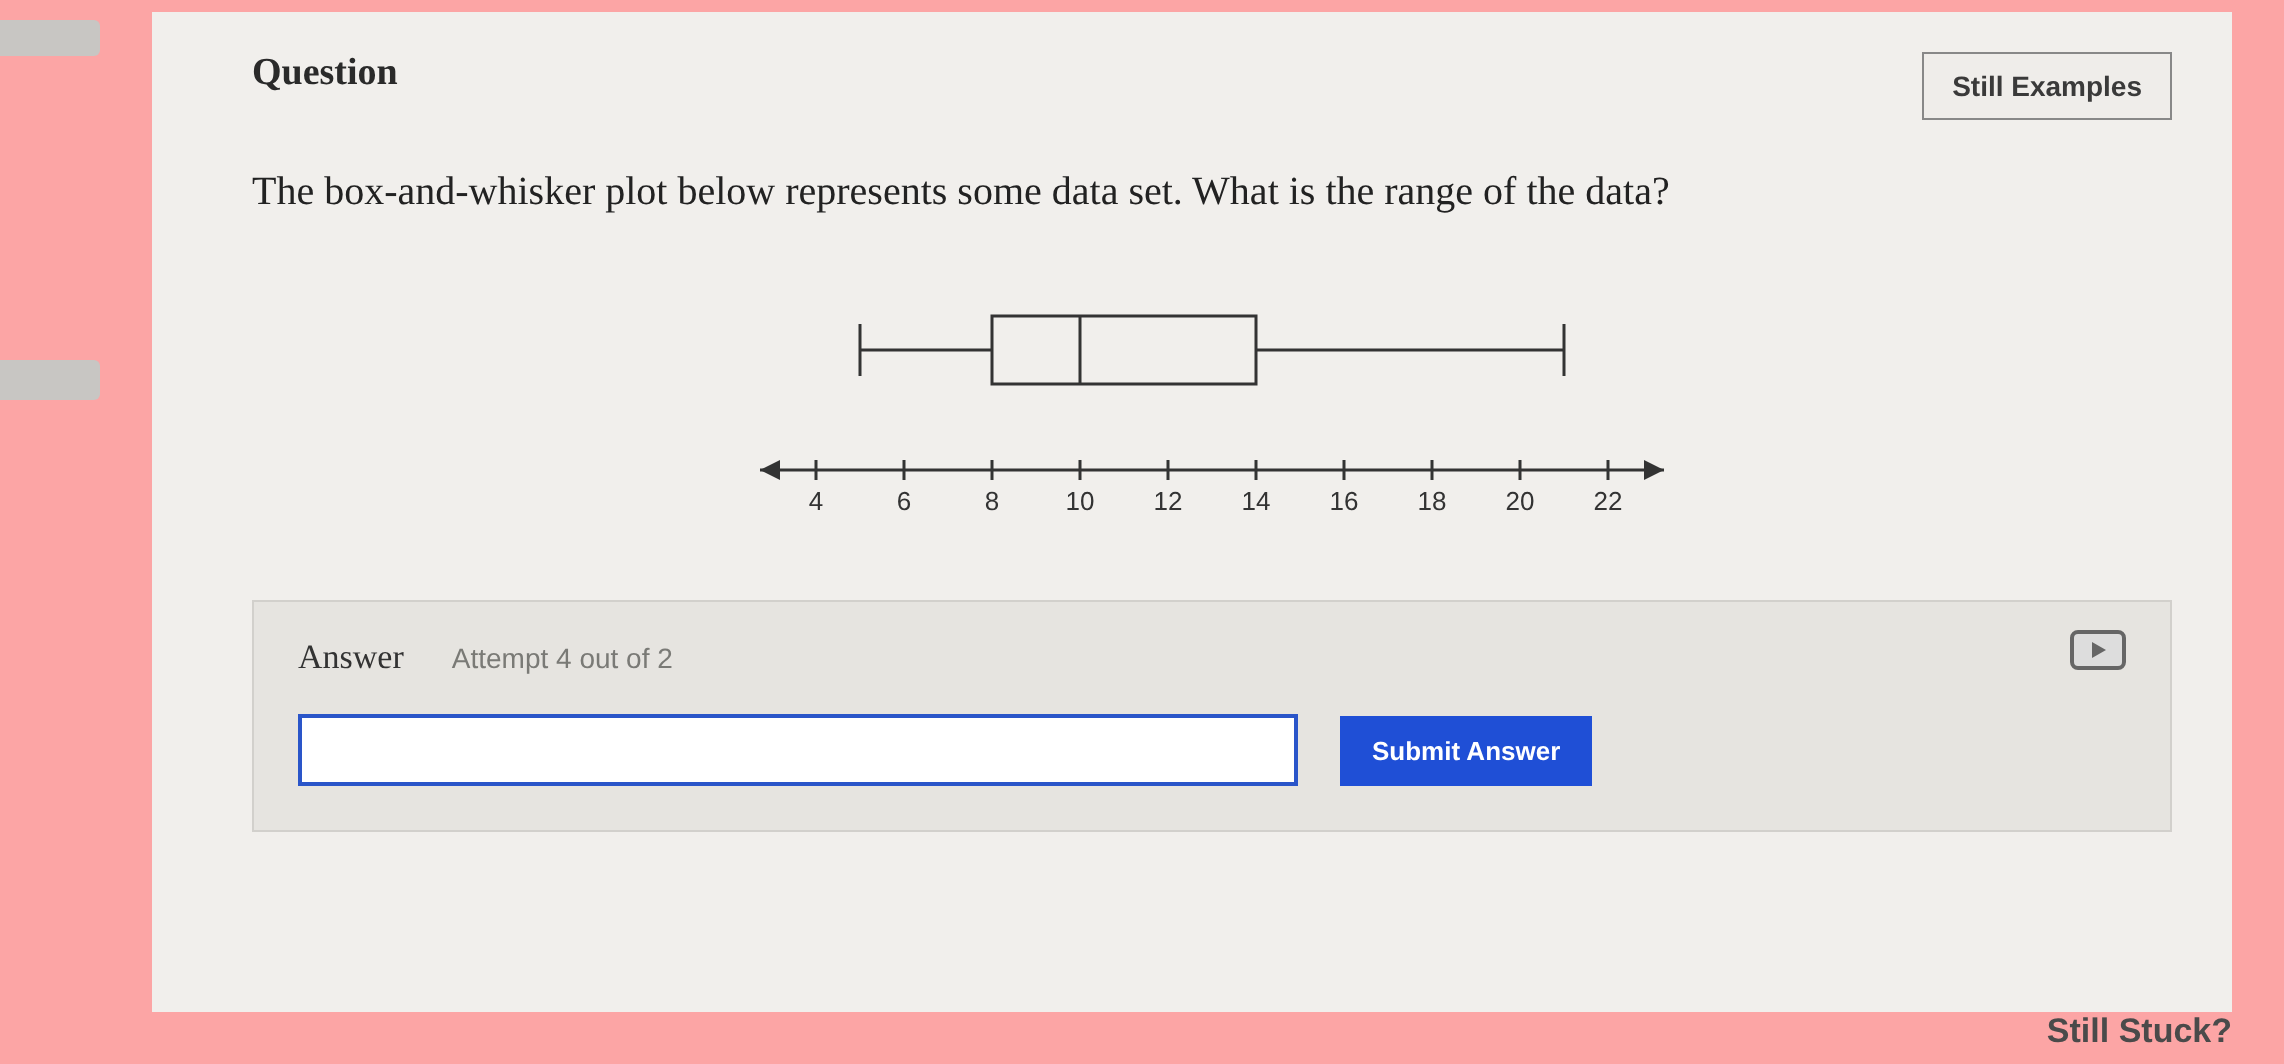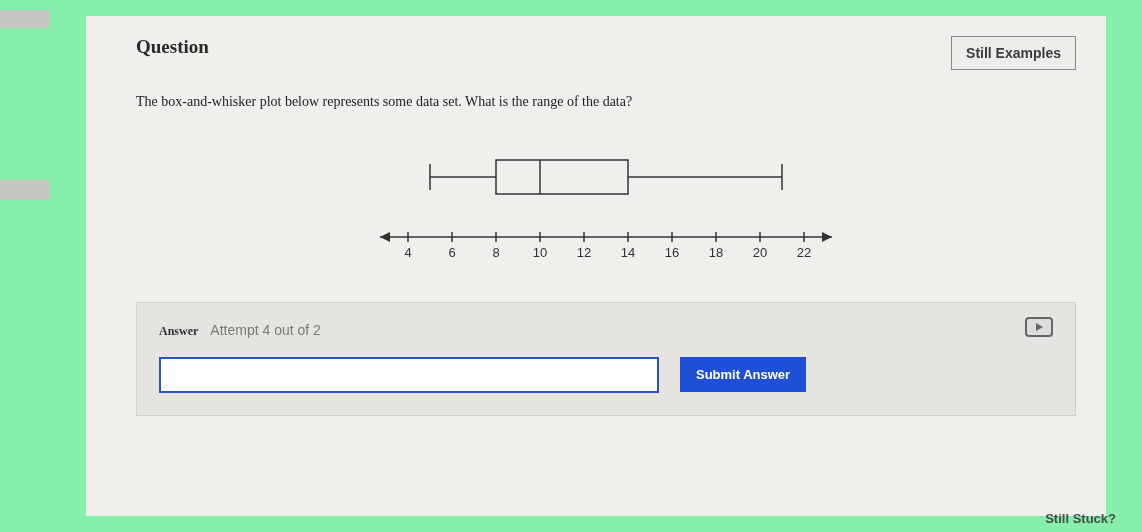--- a/index.html
+++ b/index.html
@@ -1,33 +1,33 @@
 <!DOCTYPE html>
 <html><head>
 <meta charset="utf-8">
 <style>
   * { box-sizing: border-box; margin: 0; padding: 0; }
   html, body { width: 1142px; height: 532px; font-family: Georgia, 'Times New Roman', serif; background: #d8d6d4; overflow: hidden; }
-  .page { width: 100%; height: 100%; background: #86efac; padding: 16px; position: relative; }
+  .page { width: 100%; height: 100%; background: #fca5a5; padding: 6px; position: relative; }
   .content { background: #f1efec; margin: 0 20px 0 70px; padding: 20px 30px 10px 50px; min-height: 500px; position: relative; }
   .header-row { display: flex; justify-content: space-between; align-items: flex-start; margin-bottom: 22px; }
   .question-label { font-weight: bold; font-size: 19px; color: #2a2a2a; }
   .show-examples { border: 1.5px solid #888; background: #efedea; color: #3a3a3a; font-family: Arial, sans-serif; font-size: 14px; font-weight: 600; padding: 8px 14px; cursor: pointer; }
-  .prompt { font-size: 14px; color: #222; margin-bottom: 30px; line-height: 1.4; }
+  .prompt { font-size: 20px; color: #222; margin-bottom: 30px; line-height: 1.4; }
   .plot-wrap { display: flex; justify-content: center; margin-bottom: 30px; }
   .answer-box { background: #e6e4e0; border: 1px solid #d2d0cc; padding: 18px 22px 22px 22px; position: relative; }
   .answer-header { margin-bottom: 18px; }
-  .answer-label { font-weight: bold; font-size: 12px; color: #333; display: inline-block; margin-right: 8px; }
+  .answer-label { font-weight: normal; font-size: 17px; color: #333; display: inline-block; margin-right: 20px; }
   .attempt { font-size: 14px; color: #7a7a76; font-family: Arial, sans-serif; }
   .input-row { display: flex; align-items: center; gap: 21px; }
   .answer-input { width: 500px; height: 36px; border: 2px solid #2a55c9; background: #fff; font-size: 16px; padding: 4px 8px; font-family: Arial, sans-serif; }
   .submit-btn { background: #1f4fd6; color: #fff; border: none; font-family: Arial, sans-serif; font-weight: 700; font-size: 13px; padding: 10px 16px; cursor: pointer; }
   .video-icon { position: absolute; right: 22px; top: 14px; width: 28px; height: 20px; border: 2px solid #666; border-radius: 4px; background: #ddd; display: flex; align-items: center; justify-content: center; }
   .video-icon::after { content: ""; display: block; width: 0; height: 0; border-left: 7px solid #666; border-top: 4px solid transparent; border-bottom: 4px solid transparent; }
-  .still-stuck { position: absolute; bottom: 6px; right: 26px; font-family: Arial, sans-serif; font-size: 13px; font-weight: 700; color: #4a4a4a; cursor: pointer; }
+  .still-stuck { position: absolute; bottom: 6px; right: 26px; font-family: Arial, sans-serif; font-size: 17px; font-weight: 700; color: #4a4a4a; cursor: pointer; }
   .side-tab { position: absolute; left: 0; top: 10px; width: 50px; height: 18px; background: #c8c6c3; border-radius: 0 3px 3px 0; }
   .side-tab2 { position: absolute; left: 0; top: 180px; width: 50px; height: 20px; background: #c8c6c3; border-radius: 0 3px 3px 0; }
 </style>
 </head>
 <body>
 
 <div class="page">
   <div class="side-tab"></div>
   <div class="side-tab2"></div>
   <div class="content">

